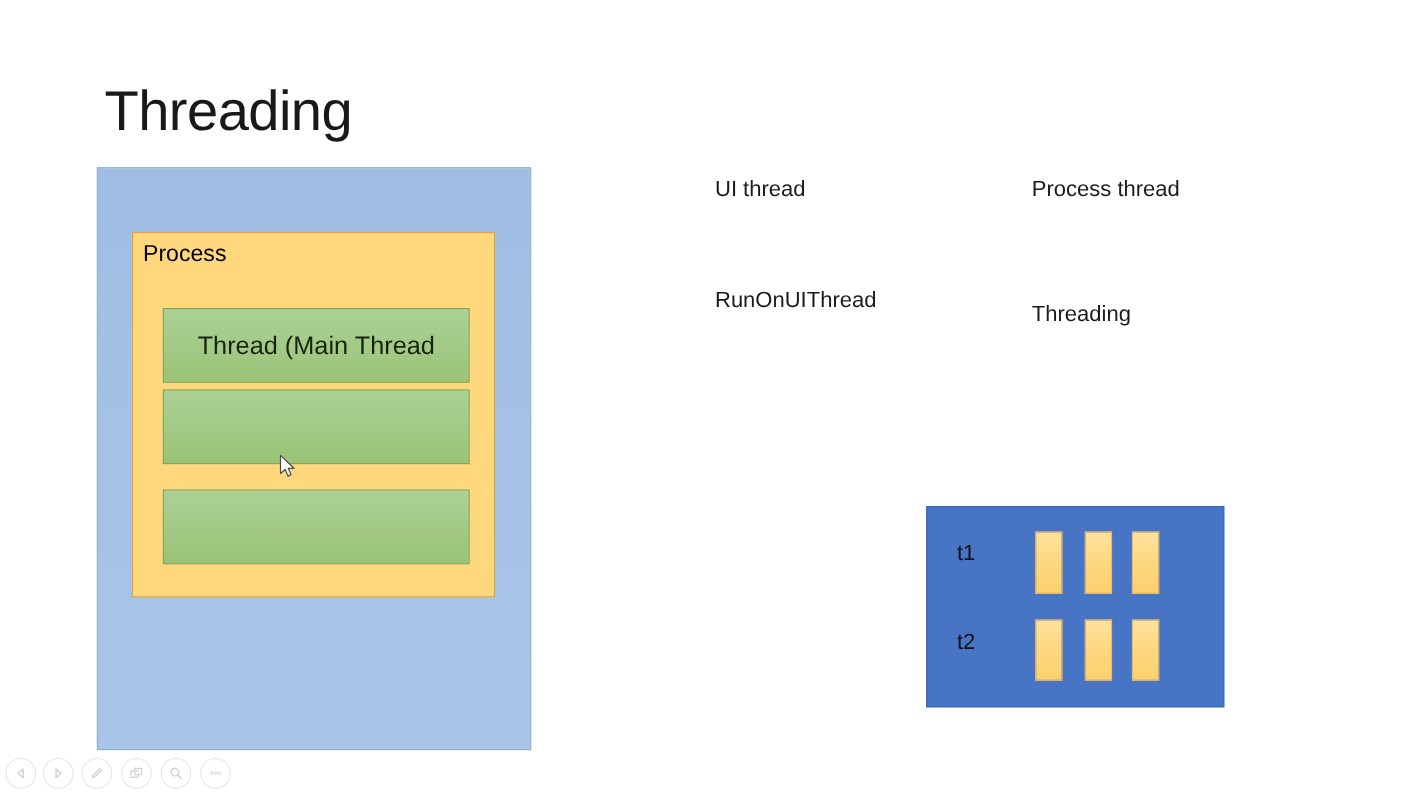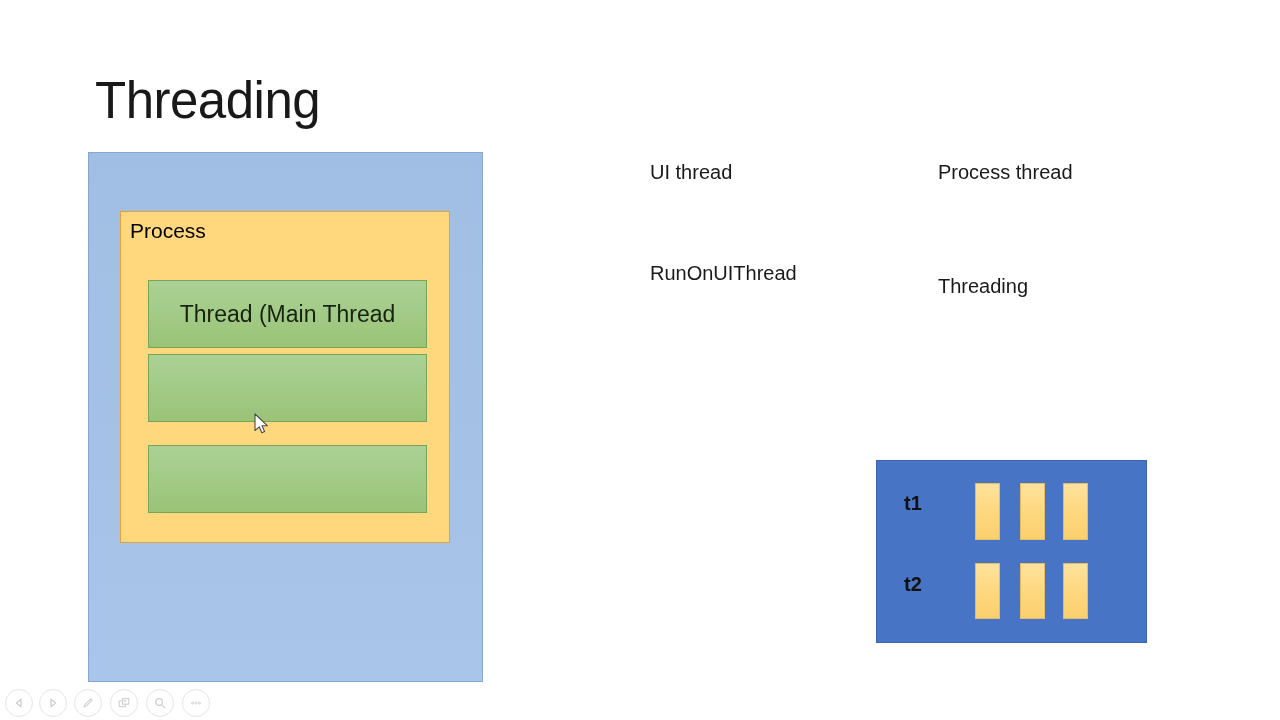--- a/index.html
+++ b/index.html
@@ -47,22 +47,22 @@
   .float-label {
     position:absolute; font-size:20px; color:#1a1a1a; white-space:nowrap;
   }
   .lbl-ui      { left:650px; top:161px; }
   .lbl-worker  { left:938px; top:161px; }
   .lbl-runonui { left:650px; top:218px;margin-top:44px; }
   .lbl-async   { left:938px; top:275px; }
 
   
   .timeline-box {
-    position:absolute; left:876px; top:460px; width:271px; height:183px;
-    background:#4874c6; border:1px solid #3b66ad;font-weight:bold;
+    position:absolute; left:842px; top:460px; width:271px; height:183px;
+    background:#4874c6; border:1px solid #3b66ad;
   }
   .tl-label {
     position:absolute; left:27px; font-size:20px; color:#101010;
   }
   .tl-bar {
     position:absolute; width:25px;
     background:linear-gradient(180deg,#ffe29c 0%, #fdd77d 55%, #fbd06e 100%);
     border:1px solid #e8bc62;
   }
 

